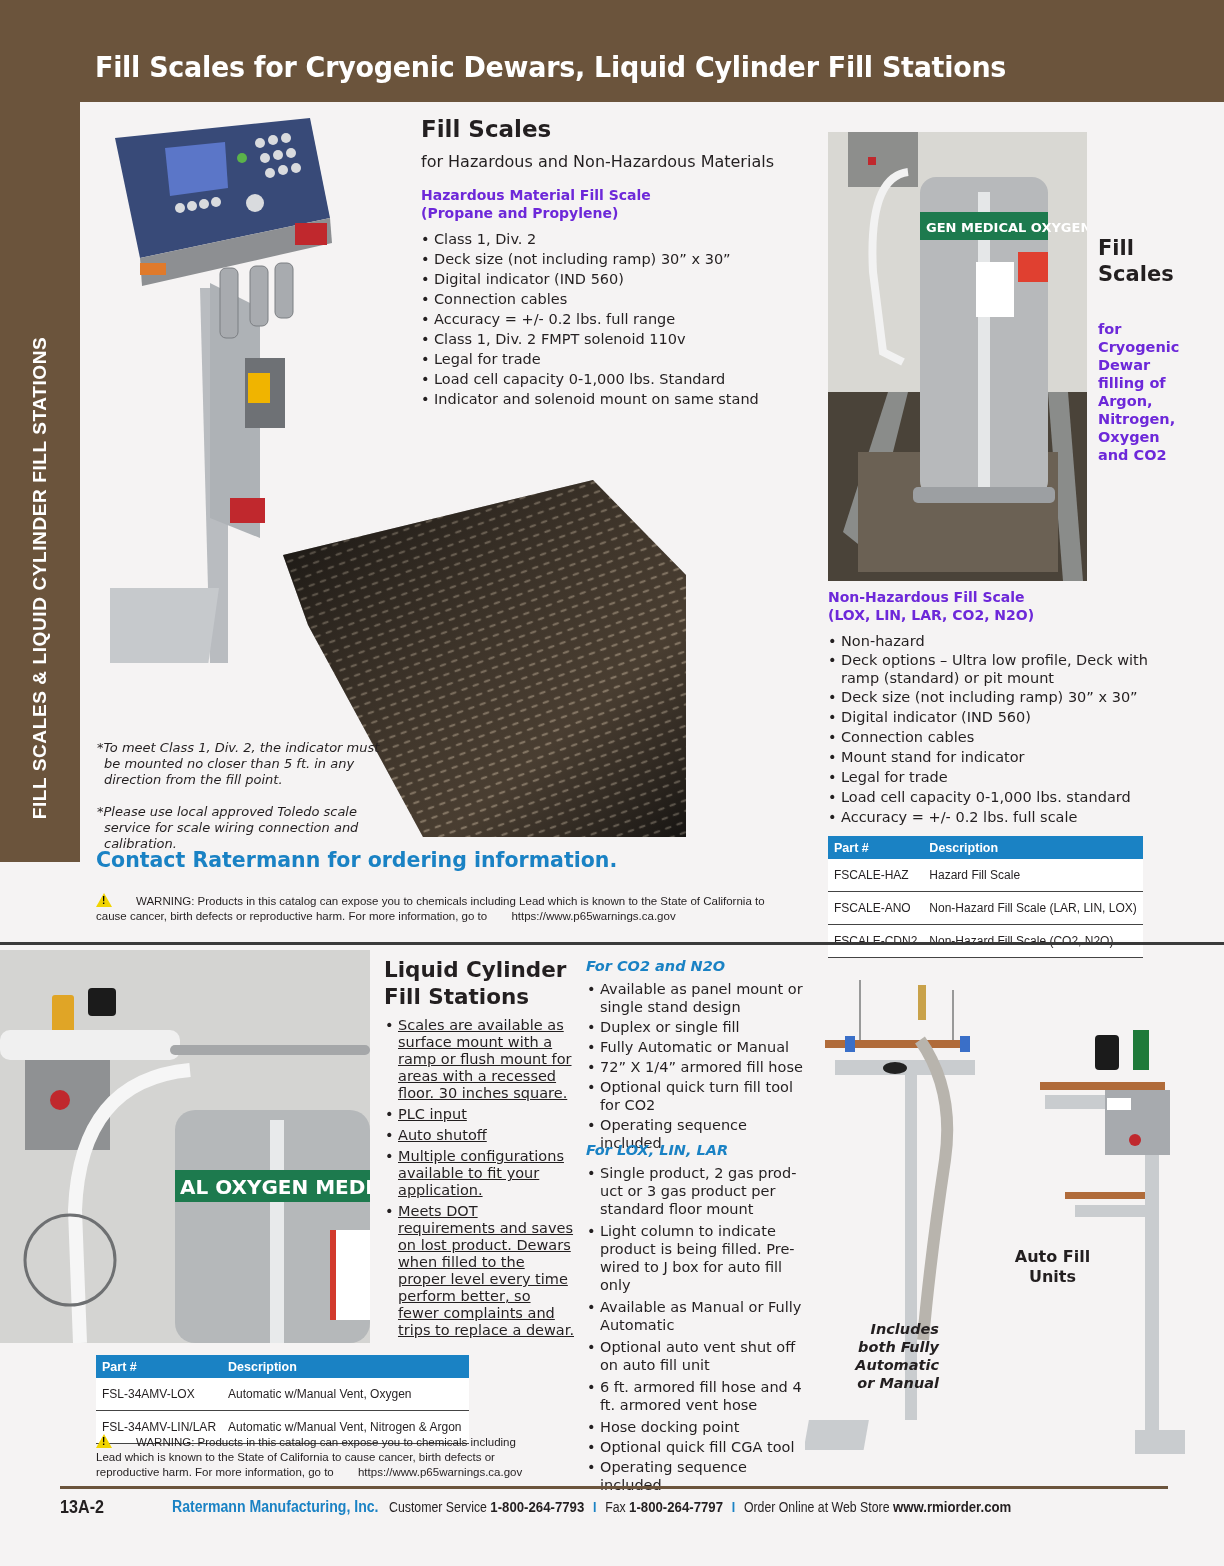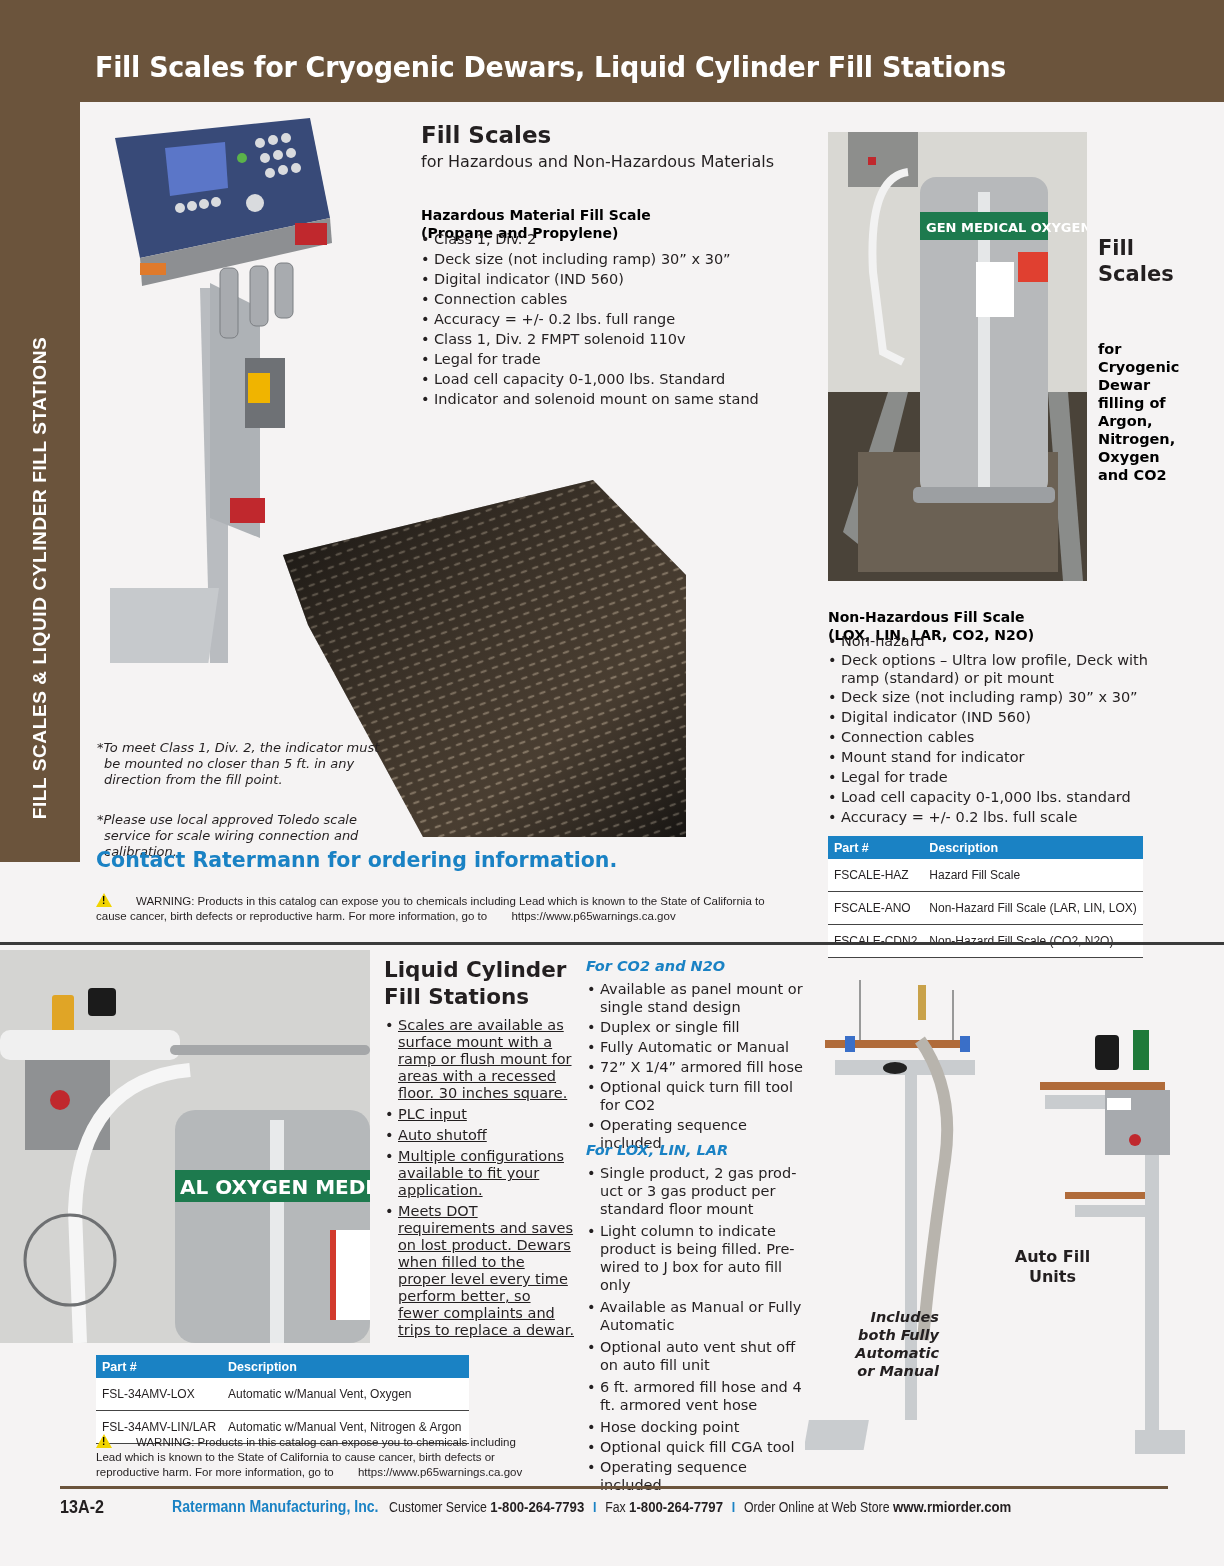--- a/index.html
+++ b/index.html
@@ -7,21 +7,21 @@
   body { position: relative; font-family: "DejaVu Sans", sans-serif; color: #231f20; }
 
   .header-band { position: absolute; left: 0; top: 0; width: 1224px; height: 102px; background: #6b543c; }
   .header-title { position: absolute; left: 95px; top: 50px; font-family: "DejaVu Sans", sans-serif; font-weight: bold; font-size: 29px; letter-spacing: -0.3px; color: #ffffff; white-space: nowrap; transform: scaleX(0.93); transform-origin: left center; }
   .side-tab { position: absolute; left: 0; top: 102px; width: 80px; height: 760px; background: #6b543c; }
   .side-tab-text { position: absolute; left: 40px; top: 476px; transform: translate(-50%, -50%) rotate(-90deg); white-space: nowrap; font-family: "Liberation Sans", sans-serif; font-weight: bold; font-size: 19px; color: #ffffff; letter-spacing: 0.6px; }
 
   .photo { position: absolute; overflow: hidden; }
   .h2 { position: absolute; font-family: "DejaVu Sans", sans-serif; font-weight: bold; color: #231f20; }
   .sub { position: absolute; font-size: 16px; color: #231f20; }
-  .h3 { position: absolute; font-weight: bold; font-size: 14px; line-height: 18px; color: #000000; margin-top: 20px; }
+  .h3 { position: absolute; font-weight: bold; font-size: 14px; line-height: 18px; color: #6d28d9; }
   ul.bl { position: absolute; list-style: none; font-size: 14.5px; line-height: 20px; color: #231f20; }
   ul.bl li { position: relative; padding-left: 13px; }
   ul.bl li::before { content: "•"; position: absolute; left: 0; top: 0; }
   ul.tight { line-height: 17px; text-decoration: underline; }
   ul.tight li { margin-bottom: 4px; }
 
   .note { position: absolute; font-style: italic; font-size: 13px; line-height: 16px; color: #231f20; }
   .note p { text-indent: -7px; padding-left: 7px; }
   .contact { position: absolute; left: 96px; top: 848px; font-weight: bold; font-size: 20.5px; color: #1a82c4; white-space: nowrap; }
   .warn { position: absolute; font-family: "Liberation Sans", sans-serif; font-size: 11.5px; line-height: 15px; color: #231f20; }
@@ -29,21 +29,21 @@
   .warn-tri { display: inline-block; width: 0; height: 0; border-left: 8px solid transparent; border-right: 8px solid transparent; border-bottom: 14px solid #f1d400; position: relative; vertical-align: -2px; margin-right: 3px; }
   .warn-tri::after { content: "!"; position: absolute; left: -2px; top: 2px; font-size: 10px; font-weight: bold; color: #000; font-family: "Liberation Sans", sans-serif; line-height: 12px; }
 
   table.pt { position: absolute; border-collapse: collapse; font-family: "Liberation Sans", sans-serif; font-size: 12px; color: #231f20; background: #ffffff; }
   table.pt th { background: #1a82c4; color: #fff; font-weight: bold; text-align: left; height: 23px; padding: 0 6px; font-size: 12.5px; }
   table.pt td { height: 20px; padding: 9px 6px; border-bottom: 1.5px solid #444; white-space: nowrap; }
   table.pt tr:first-child td { padding-top: 4px; height: 24px; }
 
   .divider { position: absolute; left: 0; top: 942px; width: 1224px; height: 3px; background: #3a3a3a; }
   .blue-h { position: absolute; font-style: italic; font-weight: bold; font-size: 14.5px; color: #1a82c4; }
-  .caption-it { position: absolute; font-style: italic; font-weight: bold; font-size: 14.5px; line-height: 18px; text-align: right; color: #231f20; }
+  .caption-it { position: absolute; font-style: italic; font-weight: bold; font-size: 14.5px; line-height: 18px; text-align: right; color: #231f20; margin-top: 12px; }
   .caption-c { position: absolute; text-align: center; color: #231f20; }
 
   .footer-rule { position: absolute; left: 60px; top: 1486px; width: 1108px; height: 3px; background: #6b543c; }
   .footer { position: absolute; left: 60px; top: 1496px; width: 1108px; height: 22px; font-family: "Liberation Sans", sans-serif; white-space: nowrap; }
   .pg { position: absolute; left: 0; top: 0; font-weight: bold; font-size: 19px; color: #231f20; transform: scaleX(0.85); transform-origin: left center; }
   .foot-line { position: absolute; left: 112px; top: 2px; font-size: 14px; color: #231f20; transform: scaleX(0.88); transform-origin: left center; }
   .foot-line .co { color: #1a82c4; font-weight: bold; font-size: 16px; margin-right: 8px; }
   .foot-line .sep { color: #1a82c4; font-weight: bold; margin: 0 6px; }
   .foot-line b { font-weight: bold; font-size: 15px; }
 </style>
@@ -105,40 +105,40 @@
         <stop offset="0" stop-color="#000" stop-opacity="0.4"></stop>
         <stop offset="0.7" stop-color="#c8a37a" stop-opacity="0.25"></stop>
         <stop offset="1" stop-color="#000" stop-opacity="0.3"></stop>
       </linearGradient>
     </defs>
     <polygon points="5,80 315,5 408,100 408,362 145,362 30,150" fill="url(#dp)"></polygon>
     <polygon points="5,80 315,5 408,100 408,362 145,362 30,150" fill="url(#shine)"></polygon>
   </svg>
 </div>
 
-<div class="h2" style="left:421px; top:122px; font-size:23px;">Fill Scales</div>
+<div class="h2" style="left:421px; top:116px; font-size:23px;">Fill Scales</div>
 <div class="sub" style="left:421px; top:152px;">for Hazardous and Non-Hazardous Materials</div>
 <div class="h3" style="left:421px; top:186px;">
   <div>Hazardous Material Fill Scale</div>
   <div>(Propane and Propylene)</div>
 </div>
 <ul class="bl" style="left:421px; top:229px; width:360px;">
   <li>Class 1, Div. 2</li>
   <li>Deck size (not including ramp) 30” x 30”</li>
   <li>Digital indicator (IND 560)</li>
   <li>Connection cables</li>
   <li>Accuracy = +/- 0.2 lbs. full range</li>
   <li>Class 1, Div. 2 FMPT solenoid 110v</li>
   <li>Legal for trade</li>
   <li>Load cell capacity 0-1,000 lbs. Standard</li>
   <li>Indicator and solenoid mount on same stand</li>
 </ul>
 
 <div class="note" style="left:97px; top:740px; width:290px;">
-  <p style="margin-bottom:24px;">*To meet Class 1, Div. 2, the indicator must be mounted no closer than 5 ft. in any direction from the fill point.</p>
+  <p style="margin-bottom:16px;">*To meet Class 1, Div. 2, the indicator must be mounted no closer than 5 ft. in any direction from the fill point.</p>
   <p>*Please use local approved Toledo scale service for scale wiring connection and calibration.</p>
 </div>
 
 <div class="contact">Contact Ratermann for ordering information.</div>
 
 <div class="warn" style="left:96px; top:893px; width:690px;">
   <span class="warn-tri"></span><b>WARNING:</b><span> Products in this catalog can expose you to chemicals including Lead which is known to the State of California to cause cancer, birth defects or reproductive harm. For more information, go to </span><b>https://www.p65warnings.ca.gov</b>
 </div>
 
 <div class="photo" style="left:828px; top:132px; width:259px; height:449px; background:#d6d4cf;">

